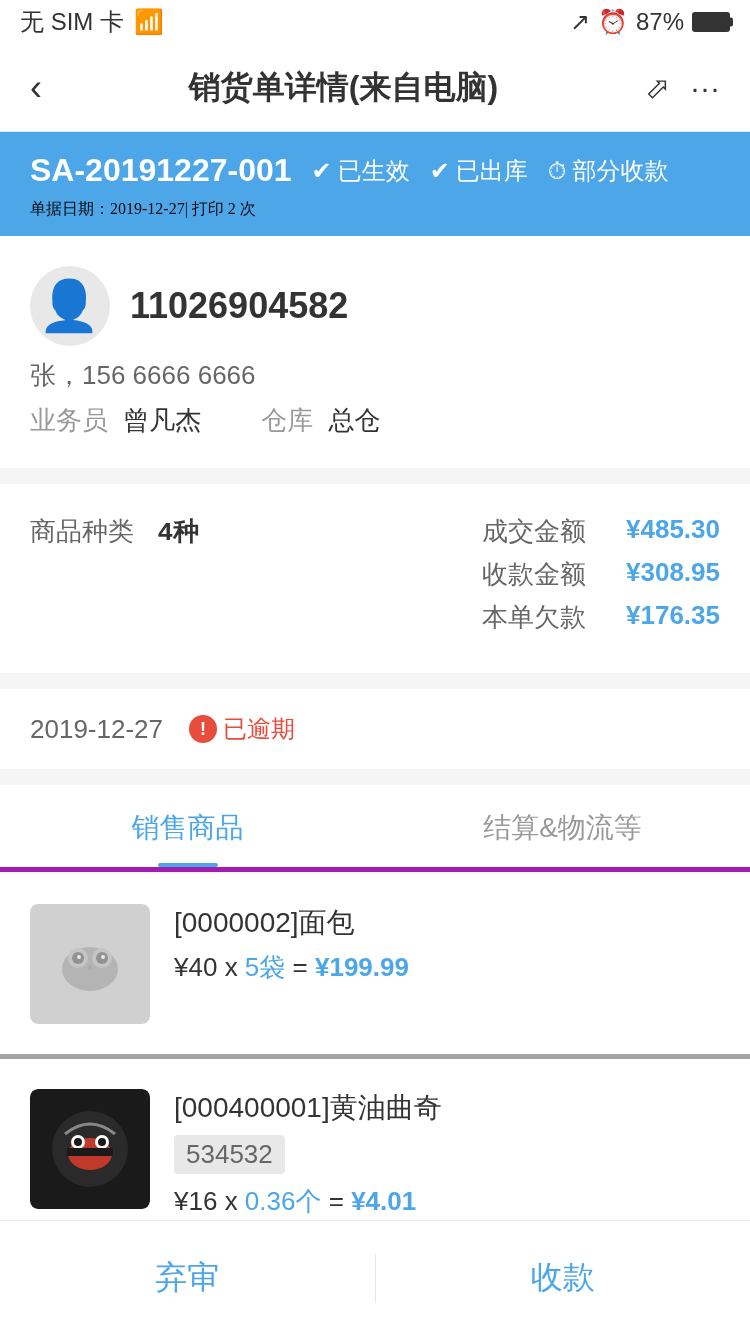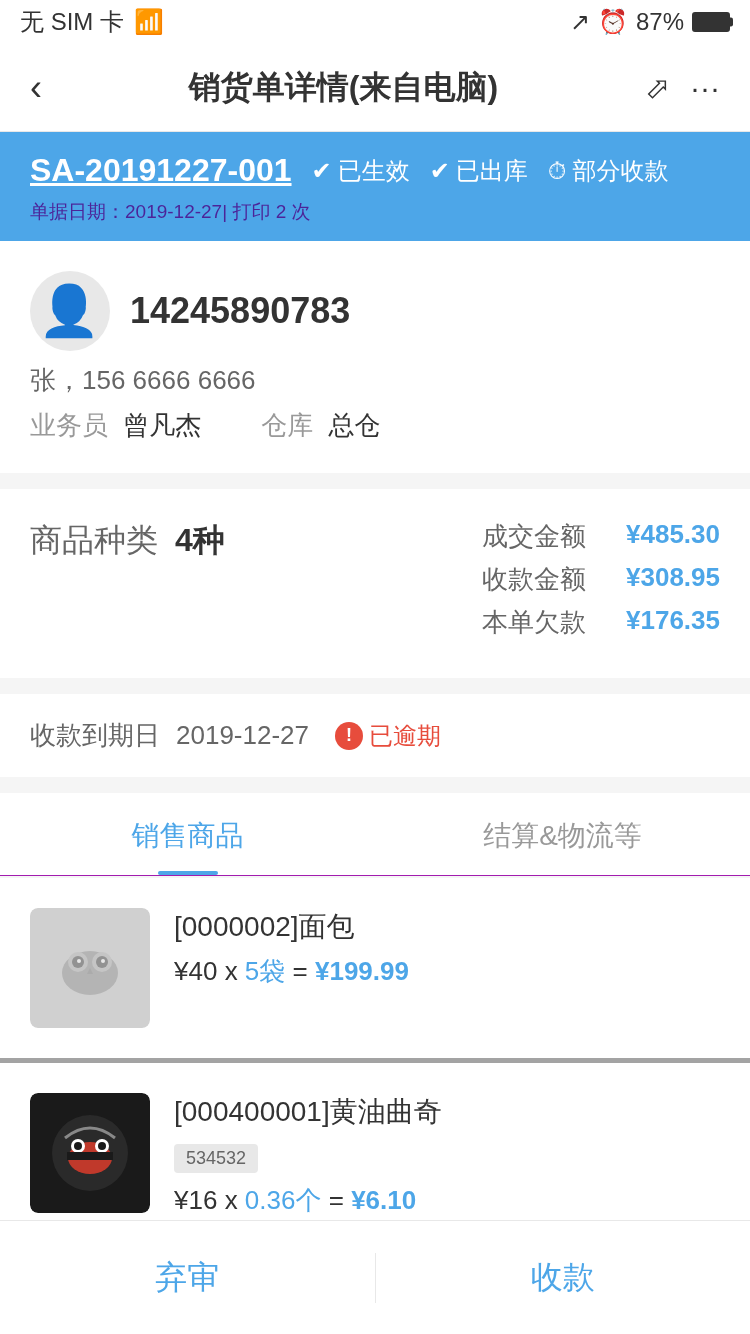--- a/index.html
+++ b/index.html
@@ -67,33 +67,33 @@
     .header-order-row {
       display: flex;
       align-items: center;
       gap: 20px;
       margin-bottom: 10px;
     }
     .order-number {
       font-size: 32px;
       font-weight: 700;
       color: #fff;
-      text-decoration: underline;
     }
     .status-badge {
       display: flex;
       align-items: center;
       gap: 6px;
       color: #fff;
       font-size: 24px;
     }
     .header-date {
-      color: #4c1d95;
-      font-size: 19px;
+      color: #000000;
+      font-size: 16px;
       opacity: 0.95;
+      font-family: Liberation Serif, serif;
     }
 
     
     .customer-section {
       background: #fff;
       padding: 30px;
       margin-top: 0;
     }
     .customer-row {
       display: flex;
@@ -136,21 +136,21 @@
 
     
     .summary-section {
       background: #fff;
       padding: 30px;
       margin-top: 16px;
       display: flex;
       justify-content: space-between;
       align-items: flex-start;
     }
-    .summary-left { font-size: 32px; color: #666; }
+    .summary-left { font-size: 26px; color: #666; font-family: Liberation Mono, monospace; }
     .summary-left .count { color: #333; font-weight: 600; margin-left: 8px; }
     .summary-right { text-align: right; }
     .summary-row {
       display: flex;
       justify-content: space-between;
       gap: 40px;
       font-size: 26px;
       margin-bottom: 8px;
       color: #666;
     }
@@ -185,21 +185,21 @@
       justify-content: center;
       color: #fff;
       font-size: 18px;
       font-weight: 700;
     }
 
     
     .tabs-section {
       background: #fff;
       margin-top: 16px;
-      border-bottom: 1px solid #a21caf;
+      border-bottom: 5px solid #a21caf;
     }
     .tabs-row {
       display: flex;
       align-items: center;
     }
     .tab-item {
       flex: 1;
       text-align: center;
       padding: 24px 0 20px;
       font-size: 28px;
@@ -249,21 +249,21 @@
     .product-name {
       font-size: 28px;
       color: #333;
       font-weight: 500;
       margin-bottom: 8px;
     }
     .product-tag {
       display: inline-block;
       background: #e8e8e8;
       color: #666;
-      font-size: 18px;
+      font-size: 26px;
       padding: 4px 12px;
       border-radius: 4px;
       margin-bottom: 10px;
     }
     .product-price-row {
       font-size: 26px;
       color: #333;
     }
     .product-price-row .qty { color: #4DA6E8; }
     .product-price-row .total { color: #4DA6E8; font-weight: 600; }
@@ -342,21 +342,21 @@
     <span>单据日期：</span><span>2019-12-27</span><span>| 打印 2 次</span>
   </div>
 </div>
 
 <div class="customer-section">
   <div class="customer-row">
     <div class="avatar">
       <span class="avatar-icon">👤</span>
     </div>
     <div>
-      <div class="customer-name">14245890783</div>
+      <div class="customer-name">11026904582</div>
     </div>
   </div>
   <div class="customer-sub">张，156 6666 6666</div>
   <div class="customer-info-row">
     <div class="customer-info-item">
       <span class="label">业务员</span>
       <span class="value">曾凡杰</span>
     </div>
     <div class="customer-info-item">
       <span class="label">仓库</span>
@@ -380,21 +380,20 @@
       <span class="amount">¥308.95</span>
     </div>
     <div class="summary-row">
       <span>本单欠款</span>
       <span class="amount">¥176.35</span>
     </div>
   </div>
 </div>
 
 <div class="due-section">
-  <span>收款到期日</span>
   <span>2019-12-27</span>
   <span class="overdue-badge">
     <span class="overdue-icon">!</span>
     <span>已逾期</span>
   </span>
 </div>
 
 <div class="tabs-section">
   <div class="tabs-row">
     <div class="tab-item active">
@@ -451,21 +450,21 @@
       </div>
     </div>
     <div class="product-info">
       <div class="product-name">[000400001]黄油曲奇</div>
       <div class="product-tag">534532</div>
       <div class="product-price-row">
         <span>¥16</span>
         <span> x </span>
         <span class="qty">0.36个</span>
         <span> = </span>
-        <span class="total">¥6.10</span>
+        <span class="total">¥4.01</span>
       </div>
     </div>
   </div>
 
 </div>
 
 <div style="height:98px;"></div>
 
 <div class="bottom-bar">
   <div class="bottom-btn cancel">弃审</div>

